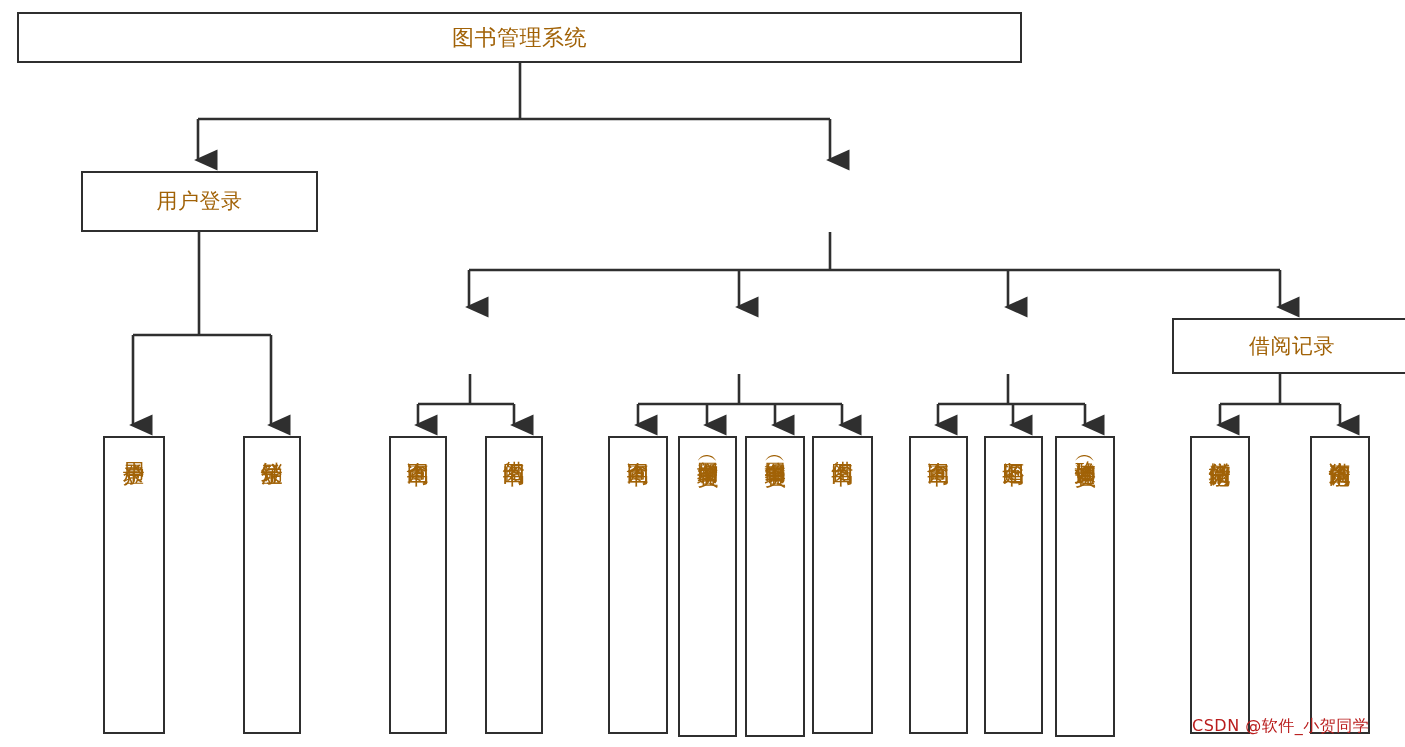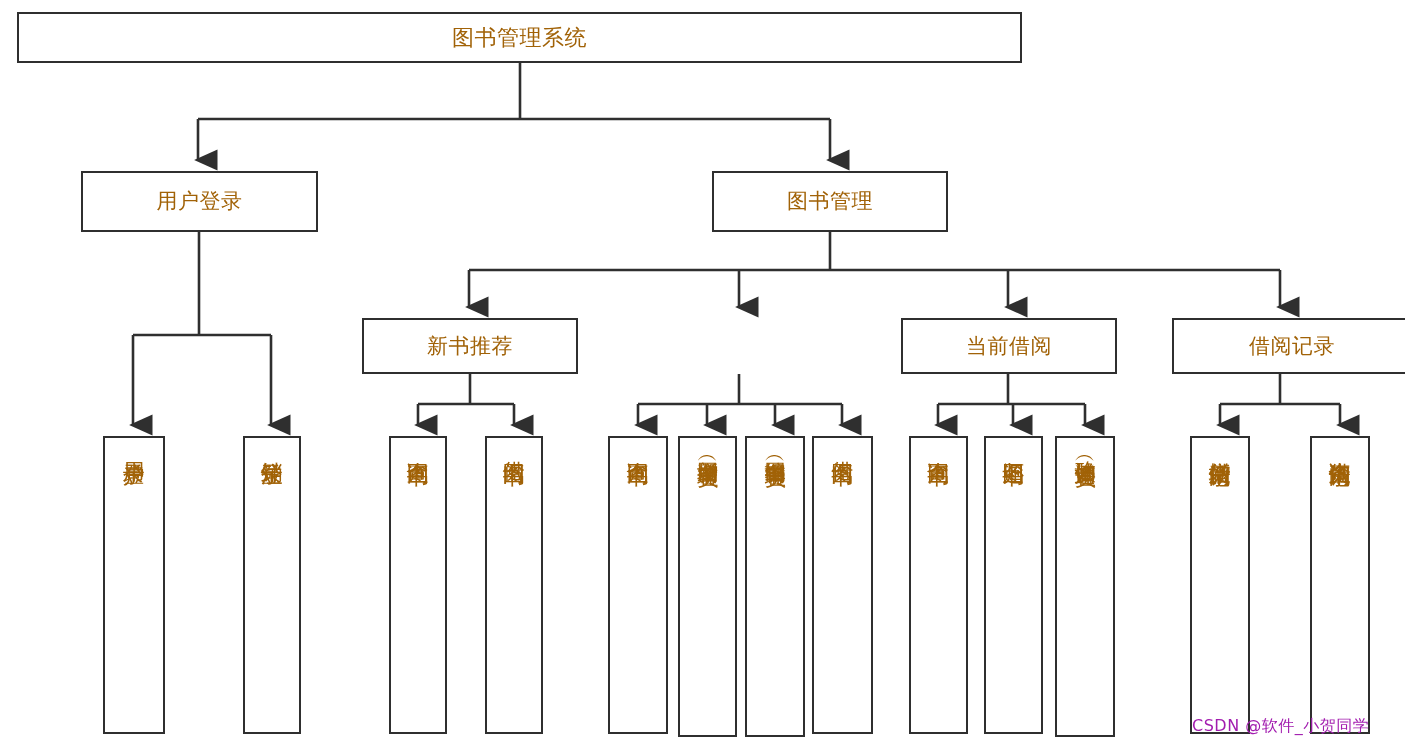--- a/index.html
+++ b/index.html
@@ -54,21 +54,21 @@
     font-size: 22px;
     line-height: 1.06;
     letter-spacing: 1px;
     white-space: nowrap;
   }
   .node.leaf.tall .label {
     font-size: 21px;
   }
   .watermark {
     position: absolute;
-    color: #a21caf;
+    color: #b91c1c;
     font-size: 16px;
     white-space: nowrap;
     letter-spacing: 0.5px;
   }
 </style>
 </head>
 <body>
 
 <div id="canvas">
 
@@ -124,30 +124,21 @@
     </g>
   </svg>
 
   <div class="node root" style="left:17px; top:12px; width:1005px; height:51px;">
     <span class="label">图书管理系统</span>
   </div>
 
   <div class="node" style="left:81px; top:171px; width:237px; height:61px;">
     <span class="label">用户登录</span>
   </div>
-  <div class="node" style="left:712px; top:171px; width:236px; height:61px;">
-    <span class="label">图书管理</span>
-  </div>
 
-  <div class="node" style="left:362px; top:318px; width:216px; height:56px;">
-    <span class="label">新书推荐</span>
-  </div>
-  <div class="node" style="left:901px; top:318px; width:216px; height:56px;">
-    <span class="label">当前借阅</span>
-  </div>
   <div class="node" style="left:1172px; top:318px; width:240px; height:56px;">
     <span class="label">借阅记录</span>
   </div>
 
   <div class="node leaf" style="left:103px; top:436px; width:62px; height:298px;">
     <span class="label">用户登录</span>
   </div>
   <div class="node leaf" style="left:243px; top:436px; width:58px; height:298px;">
     <span class="label">注销登录</span>
   </div>

